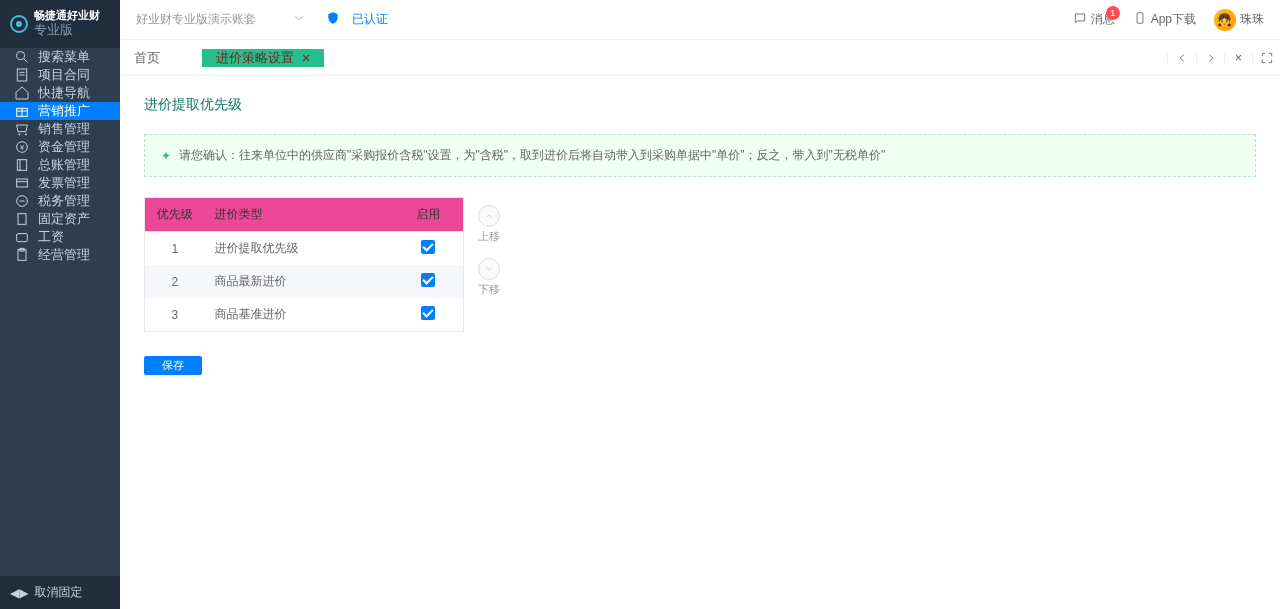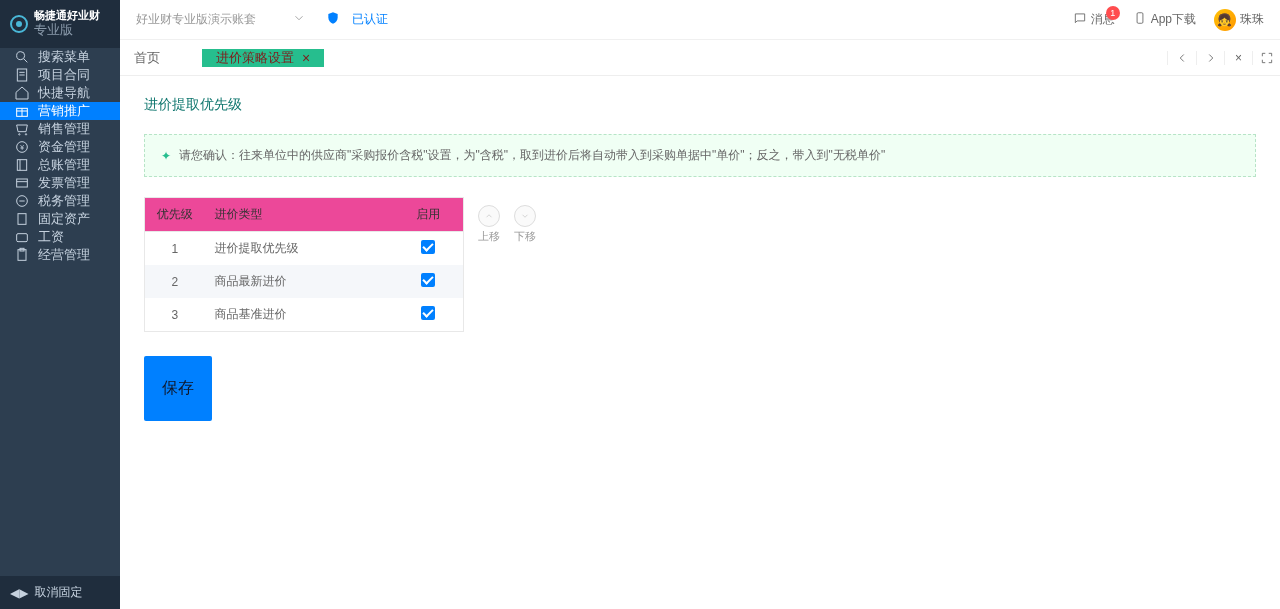--- a/index.html
+++ b/index.html
@@ -58,25 +58,25 @@
     .priority-table th:first-child { text-align: center; width: 60px; }
     .priority-table th:last-child { text-align: center; width: 70px; }
     .priority-table td { padding: 8px 10px; color: #666; }
     .priority-table td:first-child { text-align: center; }
     .priority-table td:last-child { text-align: center; }
     .priority-table tr:nth-child(even) td { background: #f5f7fa; }
     
     .checkbox-checked { display: inline-block; width: 14px; height: 14px; background: #0080ff; border-radius: 2px; position: relative; }
     .checkbox-checked::after { content: ''; position: absolute; left: 4px; top: 1px; width: 4px; height: 8px; border: solid #fff; border-width: 0 2px 2px 0; transform: rotate(45deg); }
     
-    .move-controls { display: flex; flex-direction: row; gap: 14px; padding-top: 8px; }
+    .move-controls { display: flex; flex-direction: column; gap: 14px; padding-top: 8px; }
     .move-btn { display: flex; flex-direction: column; align-items: center; gap: 2px; cursor: pointer; color: #999; font-size: 11px; }
     .move-btn-circle { width: 22px; height: 22px; border: 1px solid #ddd; border-radius: 50%; background: #fafafa; display: flex; align-items: center; justify-content: center; color: #bbb; }
     
-    .save-btn { margin-top: 24px; background: #0080ff; color: #0f172a; border: none; padding: 22px 18px; font-size: 16px; border-radius: 2px; cursor: pointer; }
+    .save-btn { margin-top: 24px; background: #0080ff; color: #fef9c3; border: none; padding: 2px 18px; font-size: 11px; border-radius: 2px; cursor: pointer; }
     
     .icon-stroke { width: 14px; height: 14px; fill: none; stroke: currentColor; stroke-width: 1.5; }
   </style>
 </head>
 <body>
 
 <div class="app">
   <aside class="sidebar">
     <div class="sidebar-header">
       <span class="logo-icon"></span>

